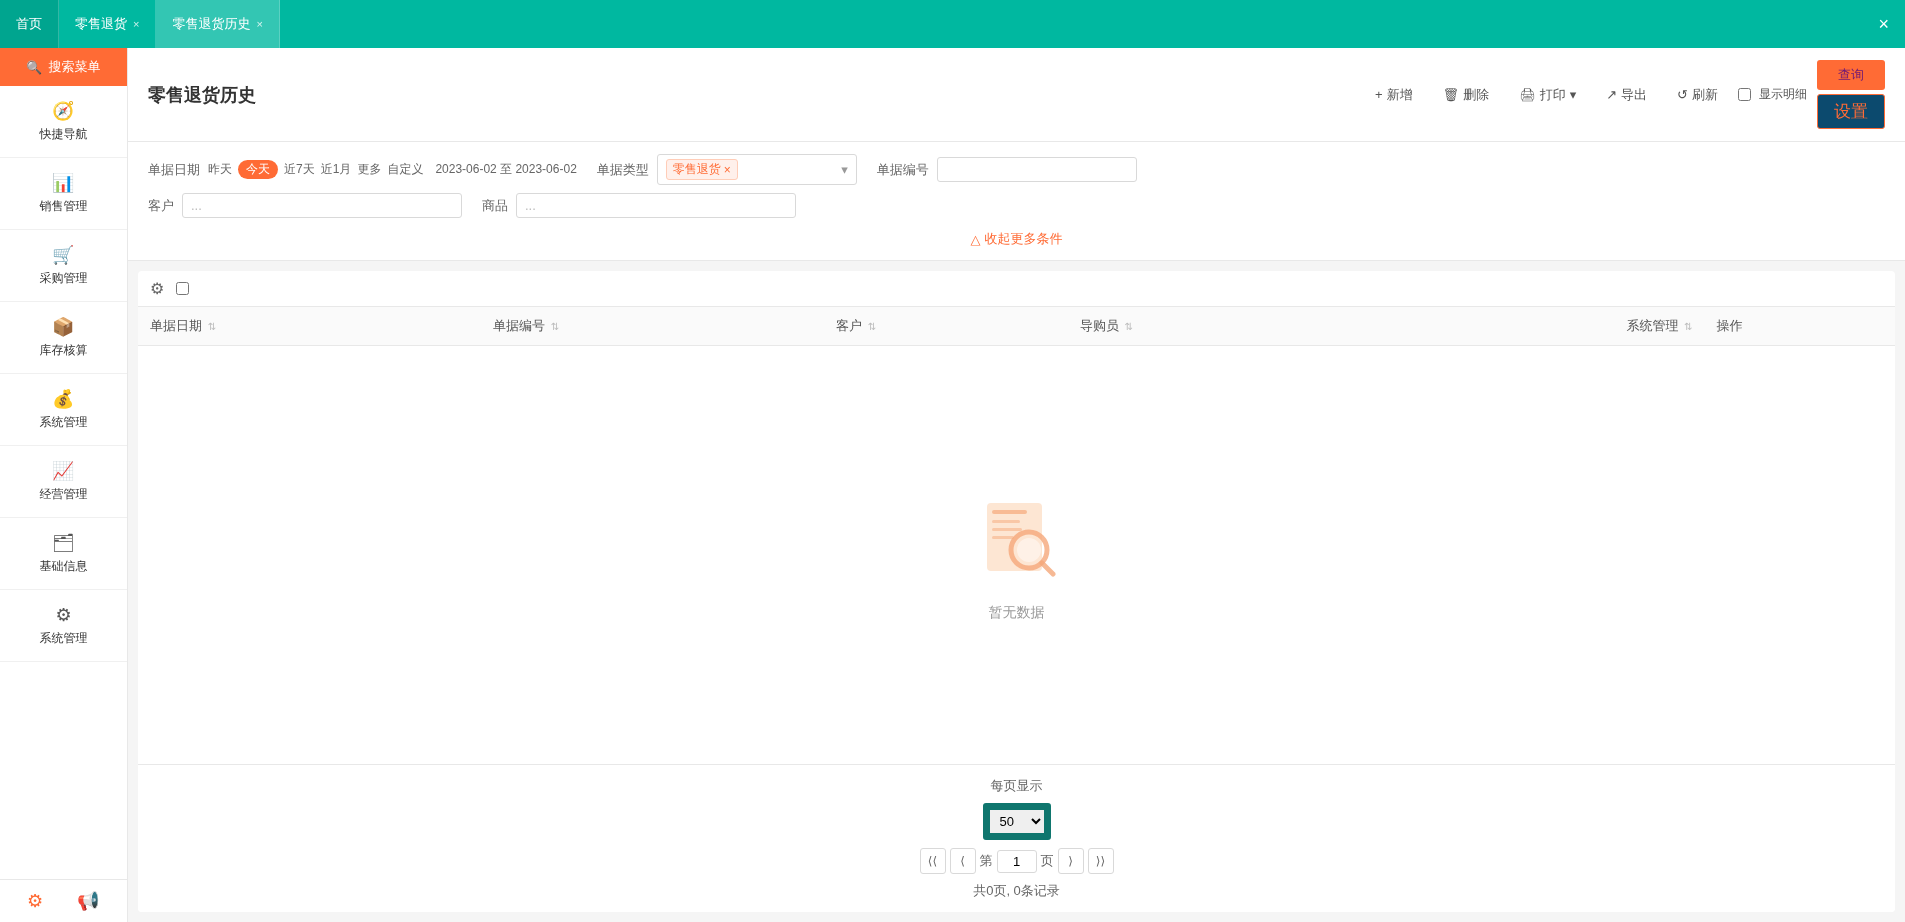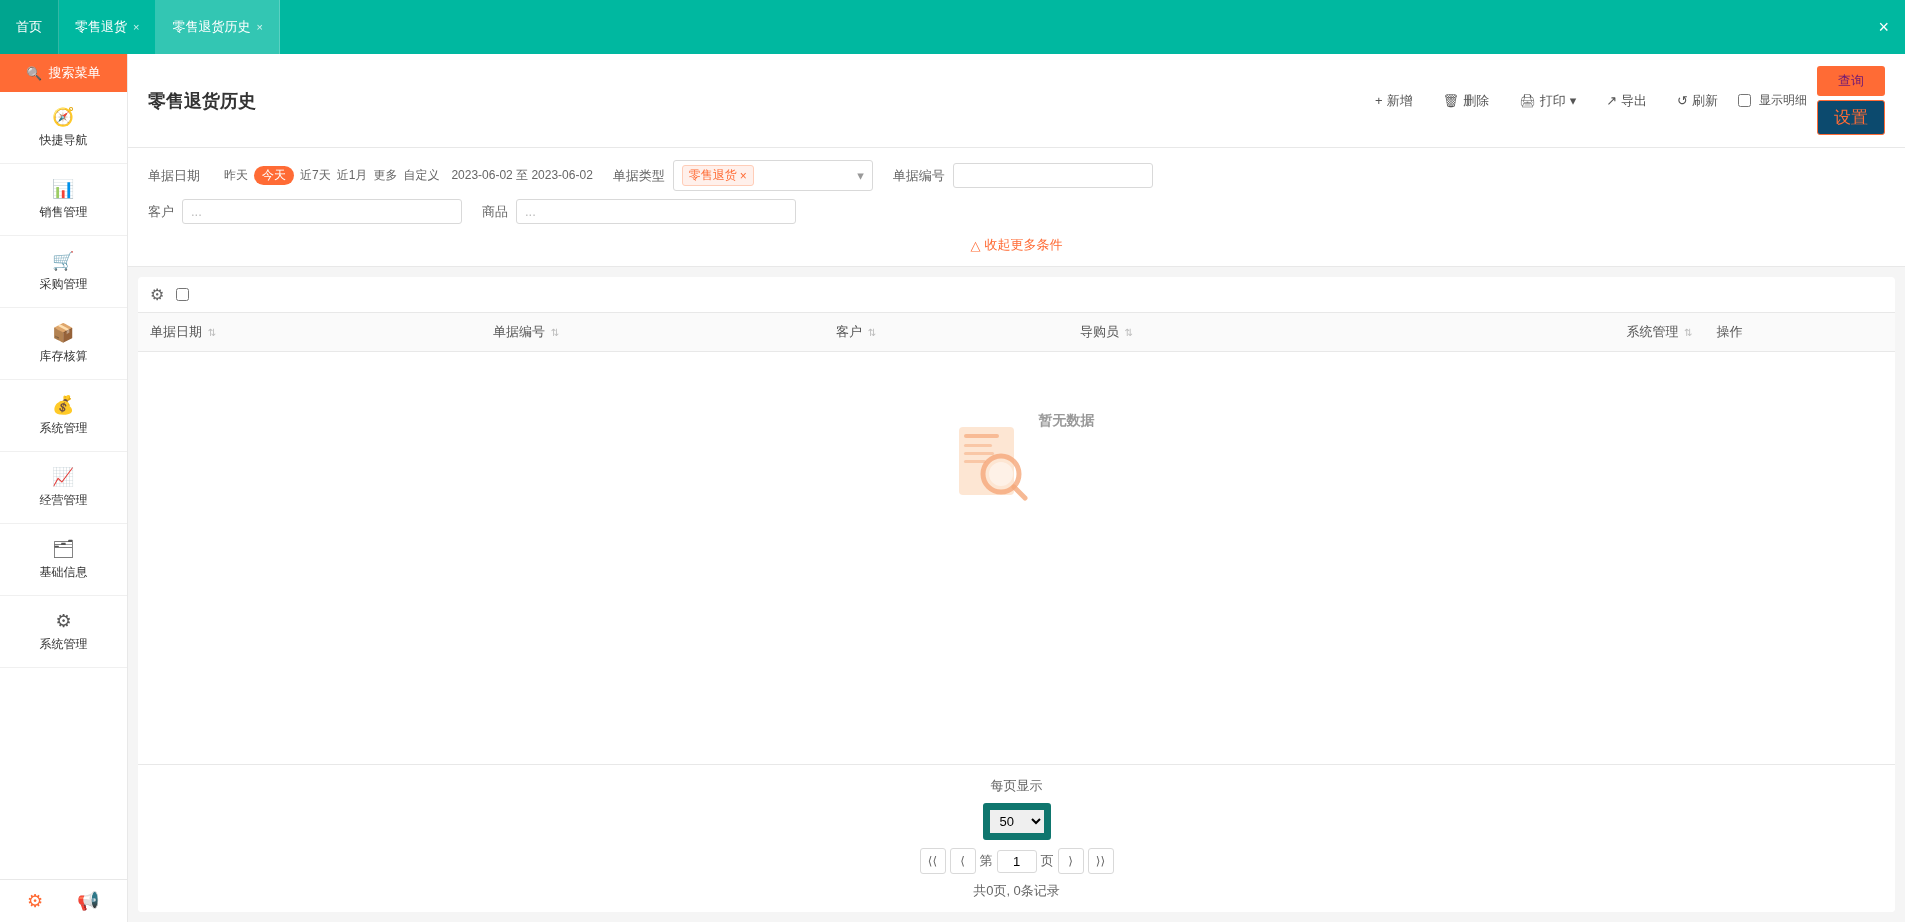--- a/index.html
+++ b/index.html
@@ -1,19 +1,19 @@
 <!DOCTYPE html>
 <html><head>
   <meta charset="utf-8">
   <style>
     * { margin: 0; padding: 0; box-sizing: border-box; }
     body { font-family: 'Microsoft YaHei', Arial, sans-serif; font-size: 13px; background: #f5f5f5; width: 1905px; height: 922px; overflow: hidden; display: flex; flex-direction: column; }
 
     
-    .top-bar { height: 54px; background: #00b8a0; display: flex; align-items: center; padding: 0; flex-shrink: 0; text-align: center; }
+    .top-bar { height: 48px; background: #00b8a0; display: flex; align-items: center; padding: 0; flex-shrink: 0; text-align: center; }
     .top-bar-tabs { display: flex; align-items: stretch; height: 100%; flex: 1; }
     .top-tab { display: flex; align-items: center; padding: 0 16px; color: #fff; font-size: 13px; cursor: pointer; gap: 6px; border-right: 1px solid rgba(255,255,255,0.2); }
     .top-tab.home { background: rgba(0,0,0,0.1); }
     .top-tab .close-x { font-size: 11px; opacity: 0.8; }
     .top-tab.active { background: rgba(255,255,255,0.2); }
     .top-bar-right { display: flex; align-items: center; padding: 0 16px; color: #fff; }
     .top-close { font-size: 18px; cursor: pointer; color: #fff; }
 
     
     .main-layout { display: flex; flex: 1; overflow: hidden; }
@@ -33,21 +33,21 @@
     .header-actions { display: flex; align-items: center; gap: 10px; }
     .action-btn { display: flex; align-items: center; gap: 4px; padding: 5px 10px; border: none; background: none; cursor: pointer; color: #555; font-size: 13px; }
     .btn-query { background: #ff6b35; color: #701a75; border: none; padding: 6px 20px; border-radius: 3px; cursor: pointer; font-size: 13px; }
     .btn-setting { background: #0c4a6e; color: #ff6b35; border: 1px solid #ff6b35; padding: 5px 16px; border-radius: 3px; cursor: pointer; font-size: 17px; }
     .show-detail { display: flex; align-items: center; gap: 8px; font-size: 12px; color: #555; }
     .show-detail input { cursor: pointer; }
 
     
     .filter-area { background: #fff; padding: 12px 20px; border-bottom: 1px solid #e8e8e8; flex-shrink: 0; }
     .filter-row { display: flex; align-items: center; gap: 20px; margin-bottom: 8px; flex-wrap: wrap; }
-    .date-options { display: flex; align-items: center; gap: 6px; margin-left: 16px; }
+    .date-options { display: flex; align-items: center; gap: 6px; }
     .date-option { color: #666; font-size: 12px; cursor: pointer; }
     .date-option.active { background: #ff6b35; color: #fff; border-radius: 10px; padding: 1px 8px; }
     .date-range { color: #666; font-size: 12px; margin-left: 4px; }
     .filter-select { display: flex; align-items: center; gap: 6px; border: 1px solid #d9d9d9; border-radius: 3px; padding: 4px 8px; min-width: 200px; background: #fff; }
     .filter-select .tag { background: #fff0eb; color: #ff6b35; border: 1px solid #ffcdb8; border-radius: 3px; padding: 1px 6px; font-size: 12px; display: flex; align-items: center; gap: 3px; }
     .filter-select .tag .remove { cursor: pointer; }
     .filter-select .arrow { margin-left: auto; color: #999; }
     .filter-input { border: 1px solid #d9d9d9; border-radius: 3px; padding: 4px 8px; min-width: 200px; color: #999; font-size: 13px; }
     .filter-input-placeholder { color: #bbb; }
     .collapse-btn { display: flex; align-items: center; gap: 4px; color: #ff6b35; font-size: 13px; cursor: pointer; margin: 4px auto 0; width: fit-content; }
@@ -55,21 +55,21 @@
     
     .table-area { flex: 1; background: #fff; margin: 10px; border-radius: 4px; display: flex; flex-direction: column; overflow: hidden; }
     .table-toolbar { display: flex; align-items: center; padding: 8px 12px; border-bottom: 1px solid #e8e8e8; }
     .gear-btn { cursor: pointer; color: #666; font-size: 16px; }
     table { width: 100%; border-collapse: collapse; }
     thead tr { background: #fafafa; }
     th { padding: 10px 12px; text-align: left; font-weight: normal; color: #555; border-bottom: 1px solid #e8e8e8; font-size: 13px; white-space: nowrap; }
     th .sort-arrows { color: #bbb; font-size: 10px; margin-left: 2px; }
 
     
-    .empty-state { flex: 1; display: flex; flex-direction: row; justify-content: center; padding: 60px 0; font-weight: bold; }
+    .empty-state { flex: 1; display: flex; flex-direction: column; align-items: center; justify-content: center; padding: 60px 0; }
     .empty-icon { width: 100px; height: 100px; position: relative; margin-bottom: 16px; }
     .empty-icon svg { width: 100%; height: 100%; }
     .empty-text { color: #999; font-size: 14px; }
 
     
     .pagination { display: flex; align-items: center; justify-content: flex-end; padding: 12px 20px; border-top: 1px solid #e8e8e8; gap: 8px; background: #fff; flex-shrink: 0; flex-direction: column; }
     .pagination-label { color: #666; font-size: 13px; }
     .page-size-select { border: 7px solid #0f766e; border-radius: 3px; padding: 3px 6px; font-size: 13px; }
     .page-nav { display: flex; align-items: center; gap: 4px; }
     .page-nav-btn { width: 26px; height: 26px; display: flex; align-items: center; justify-content: center; border: 1px solid #d9d9d9; border-radius: 3px; cursor: pointer; color: #666; font-size: 12px; background: #fff; }

